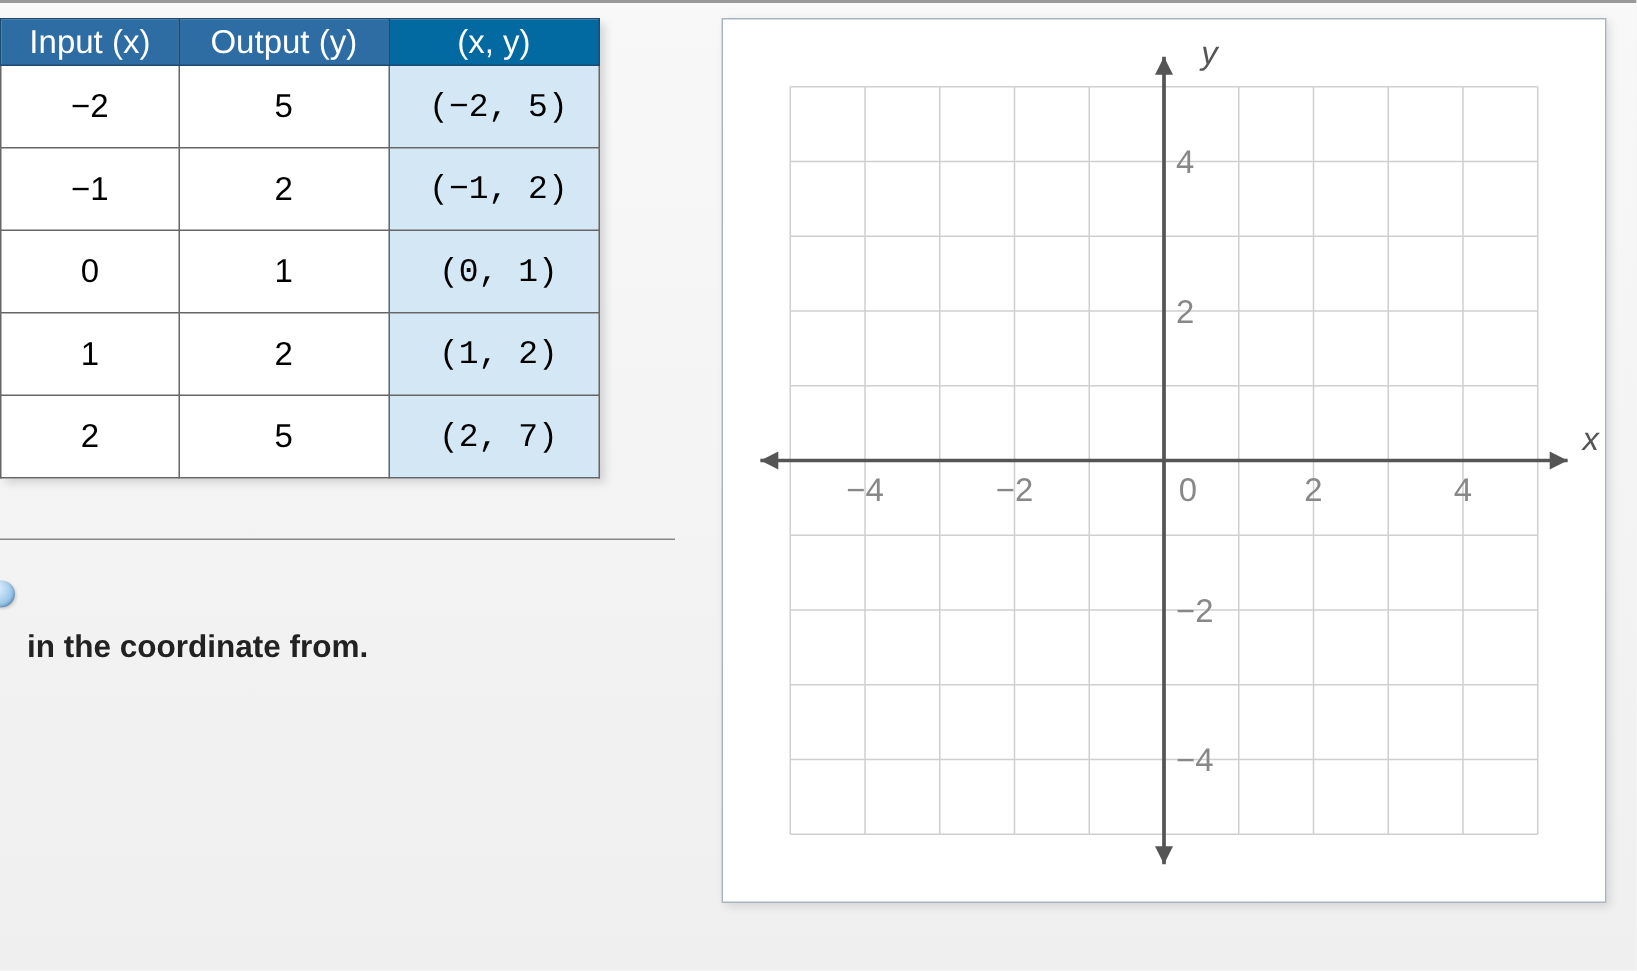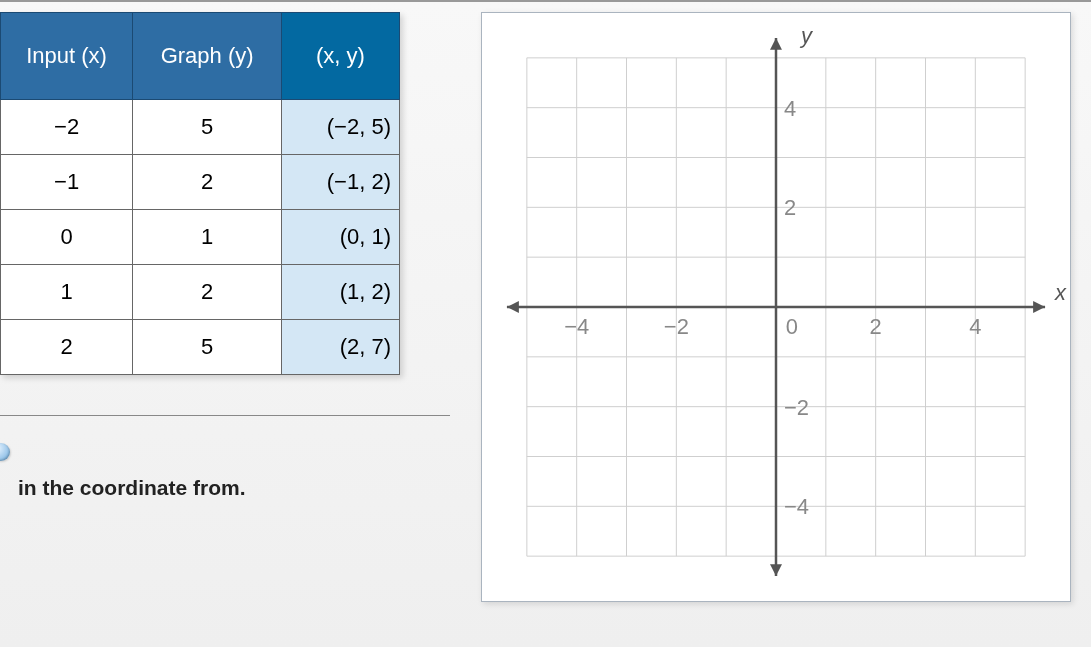--- a/index.html
+++ b/index.html
@@ -35,40 +35,41 @@
   .data-table {
     border-collapse: collapse;
     width: 400px;
     background: #fff;
     box-shadow: 3px 3px 6px rgba(0,0,0,0.15);
   }
   .data-table th {
     background: #2e6da4;
     color: #fff;
     font-weight: normal;
-    padding: 30px 8px;
+    padding: 2px 8px;
     border: 1px solid #1b4a73;
     font-size: 22px;
     text-align: center;
     font-family: Arial, sans-serif;
   }
   .data-table th.pair-head {
     background: #0369a1;
     margin-top: 12px;
   }
   .data-table td {
     border: 1px solid #666;
     padding: 14px 8px;
     text-align: center;
     font-size: 22px;
   }
   .data-table td.pair-cell {
     background: #d4e7f5;
-    text-align: right;
+    text-align: center;
     padding-left: 14px;
+    font-family: Liberation Mono, monospace;
   }
   .instruction-wrap {
     margin-top: 40px;
     border-top: 1px solid #888;
     padding-top: 24px;
     padding-left: 4px;
     display: flex;
     align-items: flex-start;
     gap: 8px;
   }
@@ -105,21 +106,21 @@
 </style>
 </head>
 <body>
 
 <div class="page">
   <div class="left-col">
     <table class="data-table">
       <thead>
         <tr>
           <th><span>Input (x)</span></th>
-          <th><span>Graph (y)</span></th>
+          <th><span>Output (y)</span></th>
           <th class="pair-head"><span>(x, y)</span></th>
         </tr>
       </thead>
       <tbody>
         <tr>
           <td>−2</td>
           <td>5</td>
           <td class="pair-cell">(−2, 5)</td>
         </tr>
         <tr>

